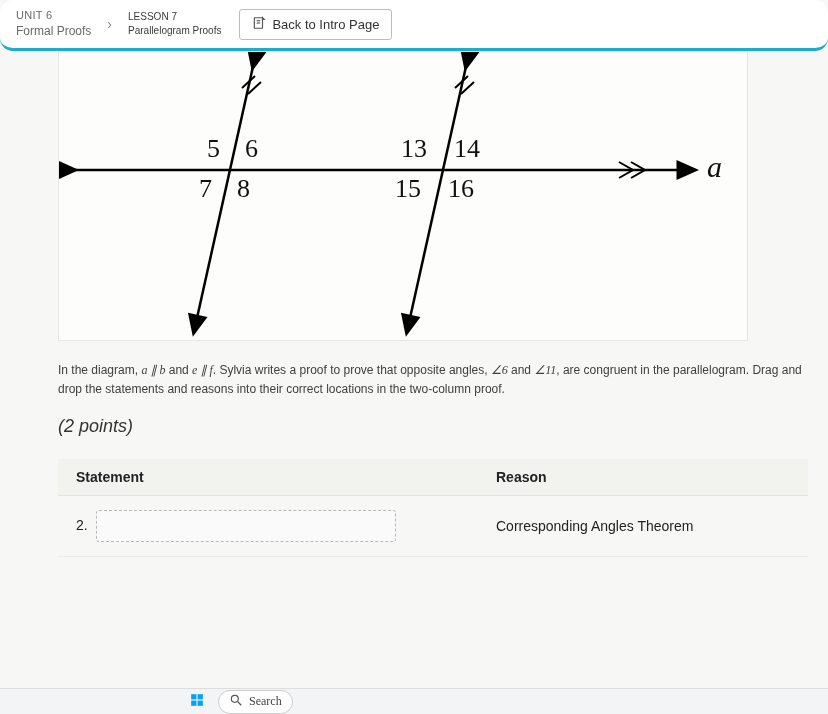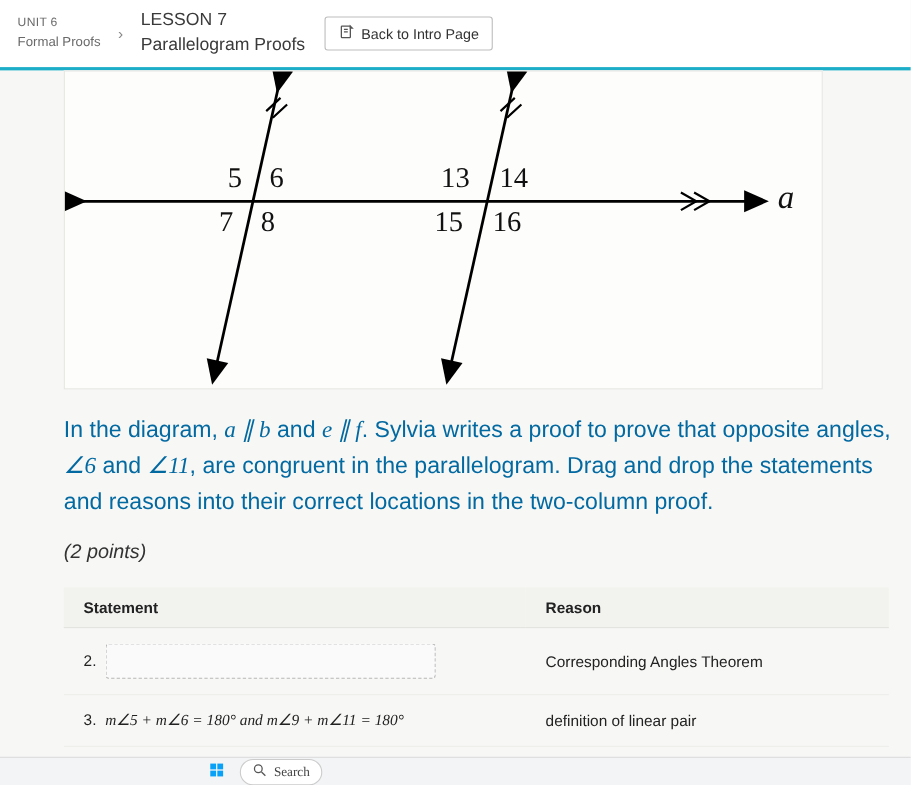--- a/index.html
+++ b/index.html
@@ -11,25 +11,26 @@
       overflow: hidden;
       position: relative;
     }
     .header {
       background: #fff;
       border-bottom: 3px solid #1caec9;
       padding: 8px 16px;
       display: flex;
       align-items: center;
       gap: 12px;
+      border-radius: 13px;
     }
     .unit-block { color: #6a6a6a; font-size: 12px; line-height: 1.4; }
     .unit-block .line1 { font-size: 11px; letter-spacing: 0.3px; }
     .chevron { color: #888; font-size: 14px; padding: 0 4px; }
-    .lesson-block { color: #3a3a3a; font-size: 16px; line-height: 1.4; }
+    .lesson-block { color: #3a3a3a; font-size: 10px; line-height: 1.4; }
     .back-btn {
       margin-left: 6px;
       border: 1px solid #bdbdbd;
       background: #fff;
       padding: 6px 12px;
       border-radius: 3px;
       font-size: 13px;
       color: #333;
       display: inline-flex;
       align-items: center;
@@ -57,22 +58,22 @@
     .line-label-a {
       position: absolute;
       font-family: Georgia, 'Times New Roman', serif;
       font-style: italic;
       font-size: 30px;
       color: #111;
     }
     .question {
       margin-top: 20px;
       width: 770px;
-      font-size: 21px;
-      color: #0369a1;
+      font-size: 12px;
+      color: #404040;
       line-height: 1.55;
     }
     .question .math { font-style: italic; font-family: Georgia, serif; }
     .points {
       margin-top: 18px;
       font-style: italic;
       font-size: 18px;
       color: #333;
     }
     table.proof {
@@ -206,27 +207,20 @@
         <th>Reason</th>
       </tr>
     </thead>
     <tbody>
       <tr>
         <td>
           <span class="rownum">2.</span>
           <span class="dropzone"></span>
         </td>
         <td>Corresponding Angles Theorem</td>
-      </tr>
-      <tr>
-        <td>
-          <span class="rownum">3.</span>
-          <span class="stmt-math">m∠5 + m∠6 = 180° and m∠9 + m∠11 = 180°</span>
-        </td>
-        <td>definition of linear pair</td>
       </tr>
     </tbody>
   </table>
 
 </div>
 
 <div class="taskbar">
   <span>
     <svg class="tb-icon" viewBox="0 0 24 24">
         <rect x="2" y="2" width="9" height="9" fill="#08a1f7"></rect>

